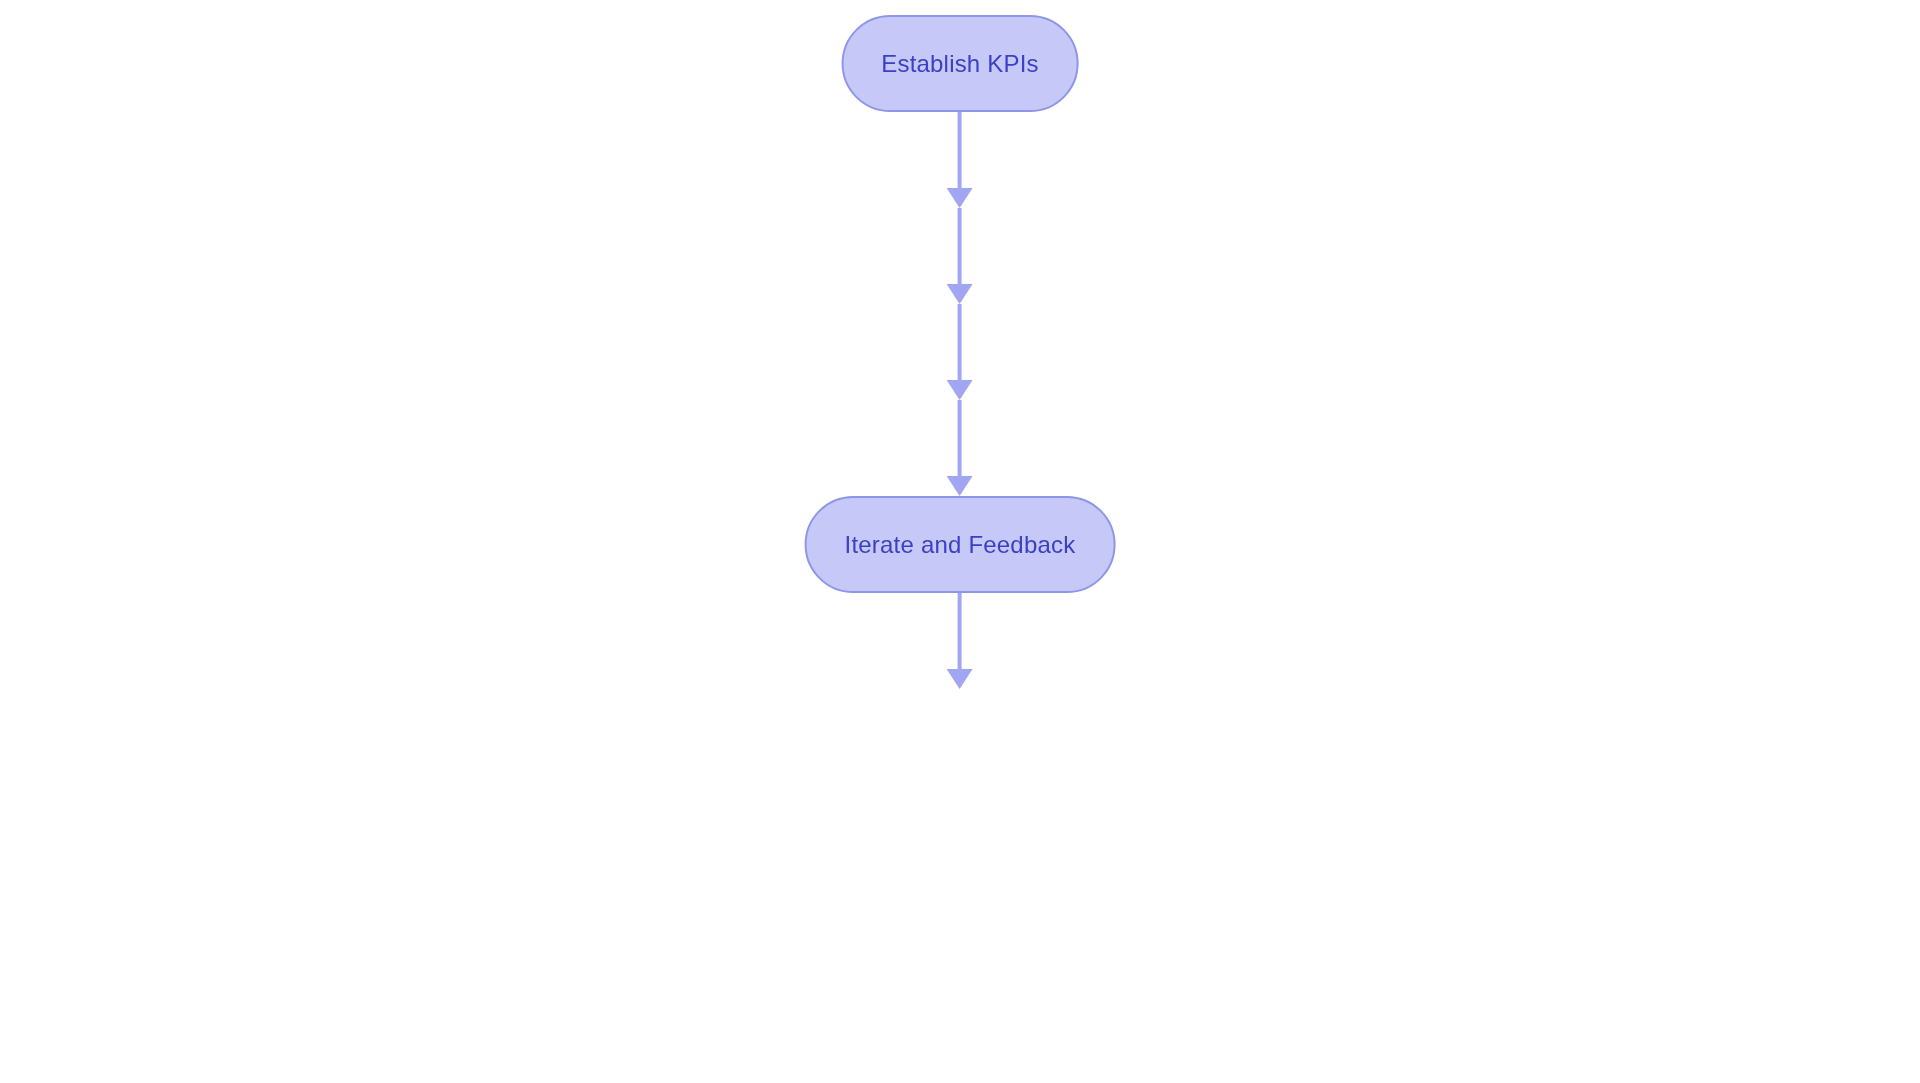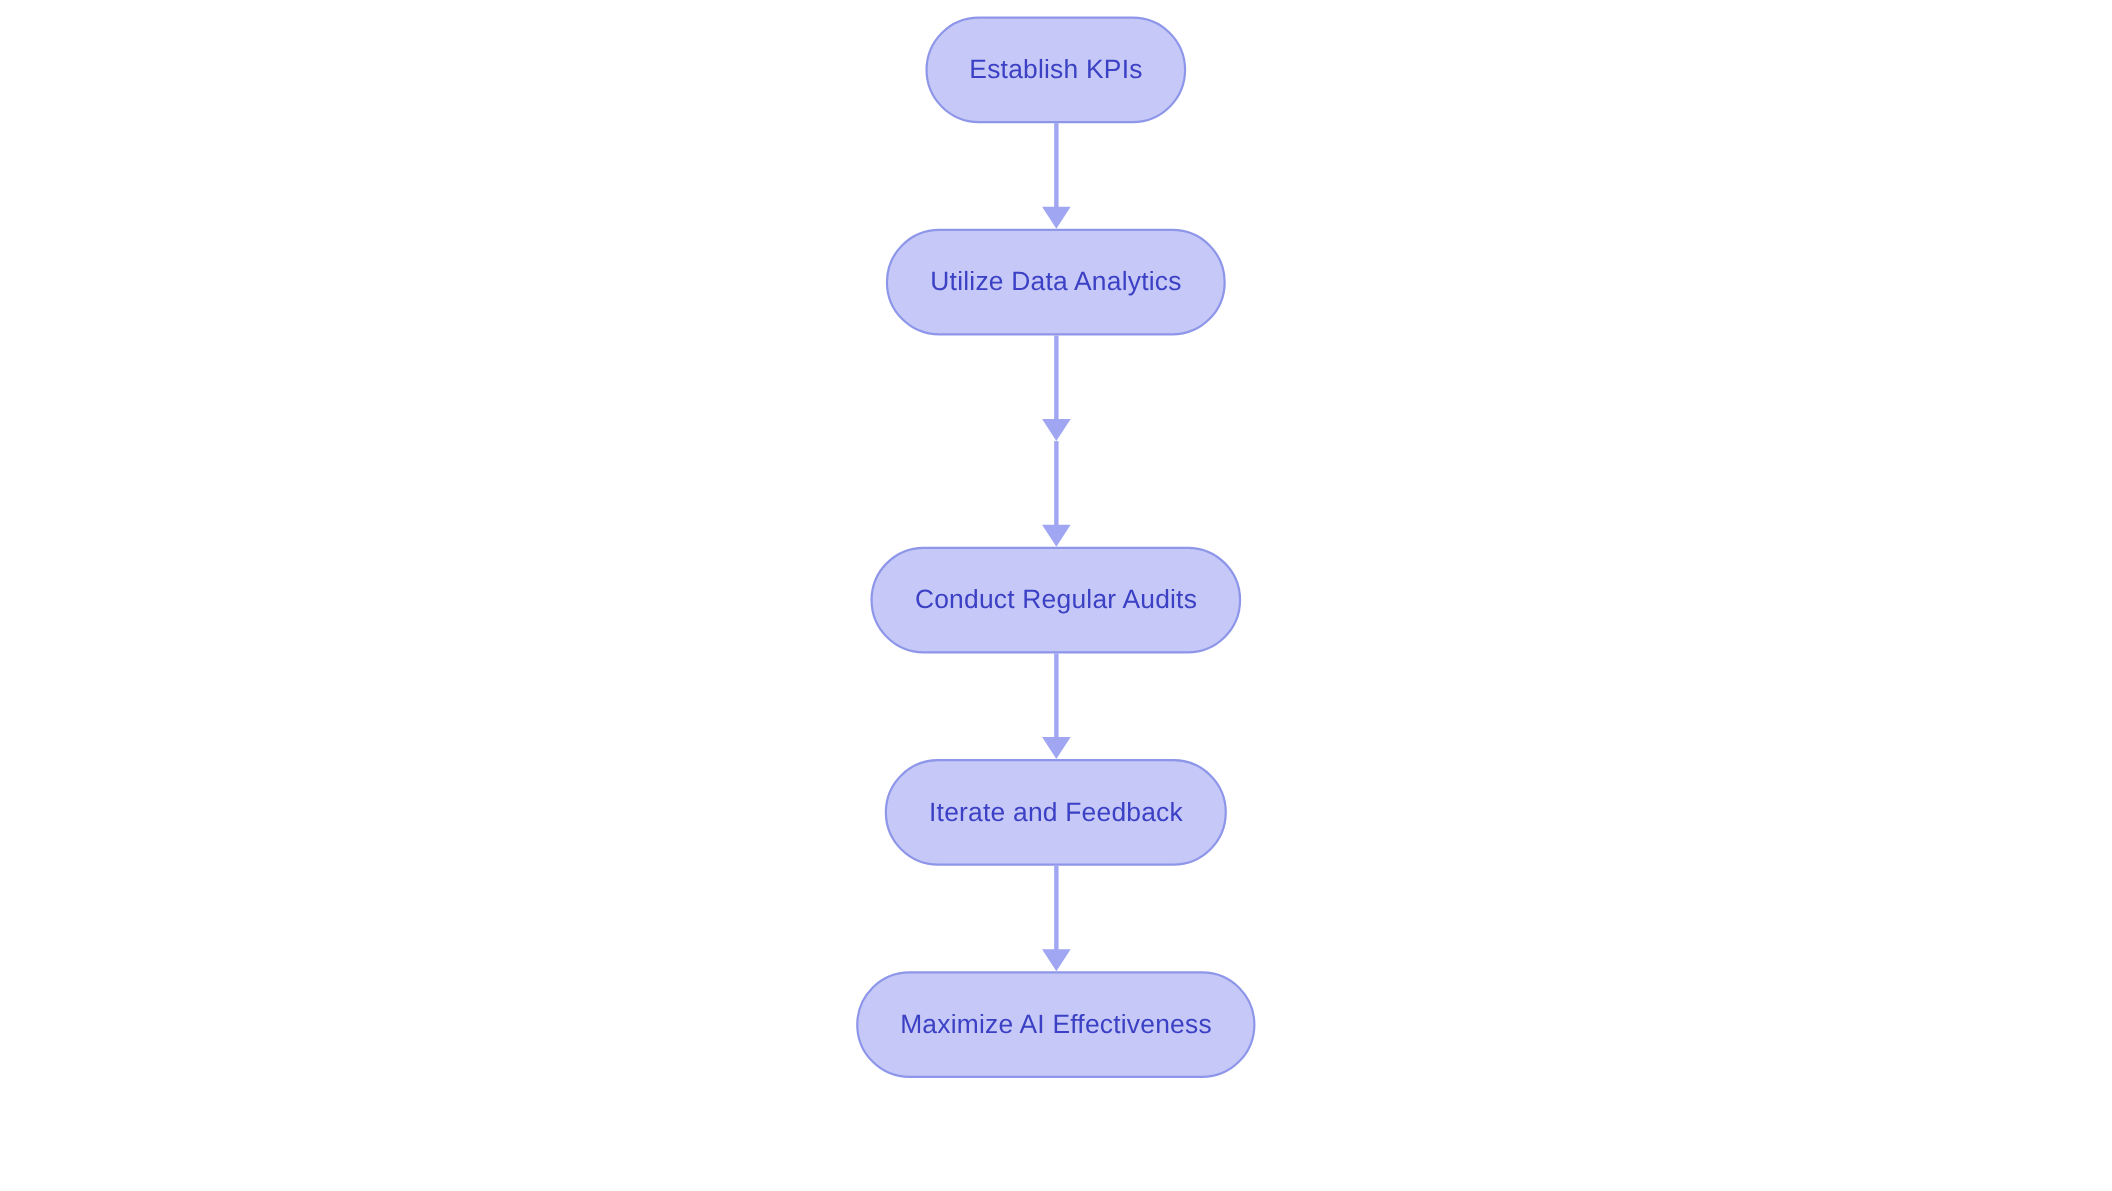--- a/index.html
+++ b/index.html
@@ -72,51 +72,42 @@
 
     <div class="node">
       <span>Establish KPIs</span>
     </div>
 
     <div class="connector">
       <div class="connector-line"></div>
       <div class="connector-head"></div>
     </div>
 
-    <div class="node">
-      <span>Utilize Data Analytics</span>
-    </div>
 
     <div class="connector">
       <div class="connector-line"></div>
       <div class="connector-head"></div>
     </div>
 
 
     <div class="connector">
       <div class="connector-line"></div>
       <div class="connector-head"></div>
     </div>
 
-    <div class="node">
-      <span>Conduct Regular Audits</span>
-    </div>
 
     <div class="connector">
       <div class="connector-line"></div>
       <div class="connector-head"></div>
     </div>
 
     <div class="node">
       <span>Iterate and Feedback</span>
     </div>
 
     <div class="connector">
       <div class="connector-line"></div>
       <div class="connector-head"></div>
     </div>
 
-    <div class="node">
-      <span>Maximize AI Effectiveness</span>
-    </div>
 
   </div>
 </div>
 
 </body></html>

